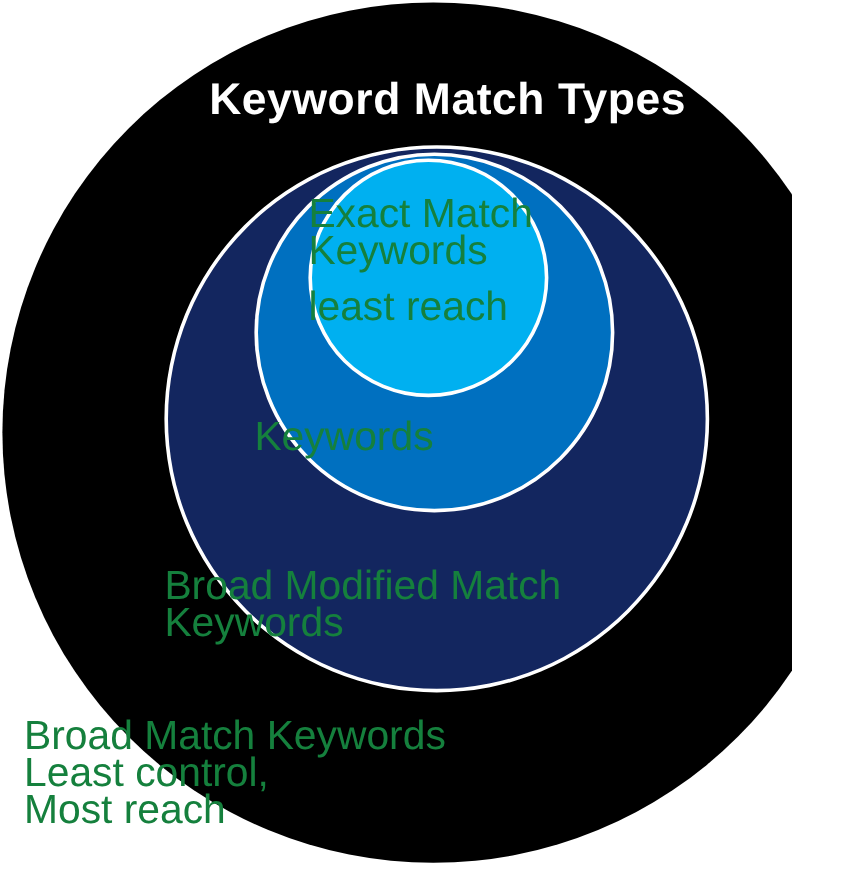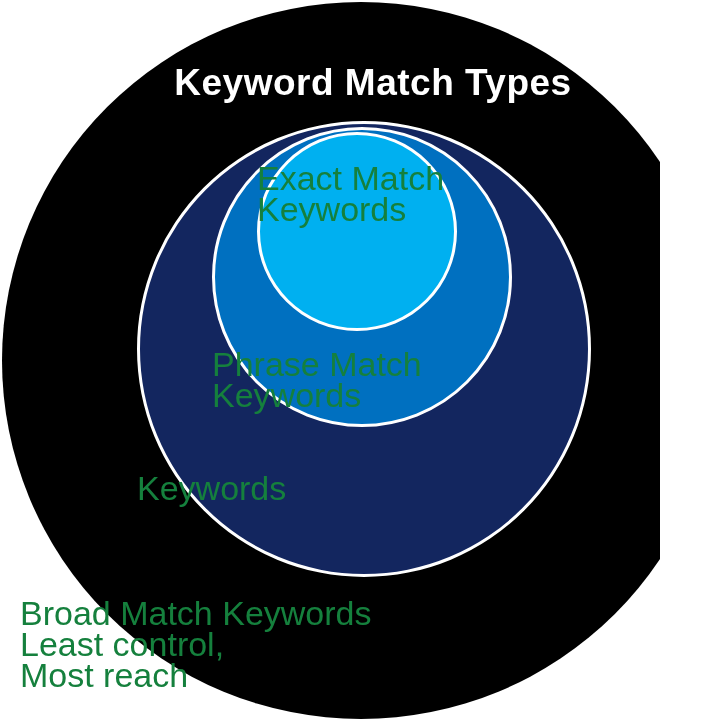--- a/index.html
+++ b/index.html
@@ -88,28 +88,29 @@
   <div class="circle circle-exact"></div>
 
   <div class="title">Keyword Match Types</div>
 
   <div class="label exact-label">
     <span>Exact Match</span>
     <span>Keywords</span>
   </div>
 
   <div class="label exact-note">
+    <span>least reach</span>
   </div>
 
   <div class="label phrase-label">
-    <span>Phrase Match</span>
     <span>Keywords</span>
   </div>
 
   <div class="label modified-label">
+    <span>Broad Modified Match</span>
     <span>Keywords</span>
   </div>
 
   <div class="label broad-label">
     <span>Broad Match Keywords</span>
     <span>Least control,</span>
     <span>Most reach</span>
   </div>
 
 </div>

